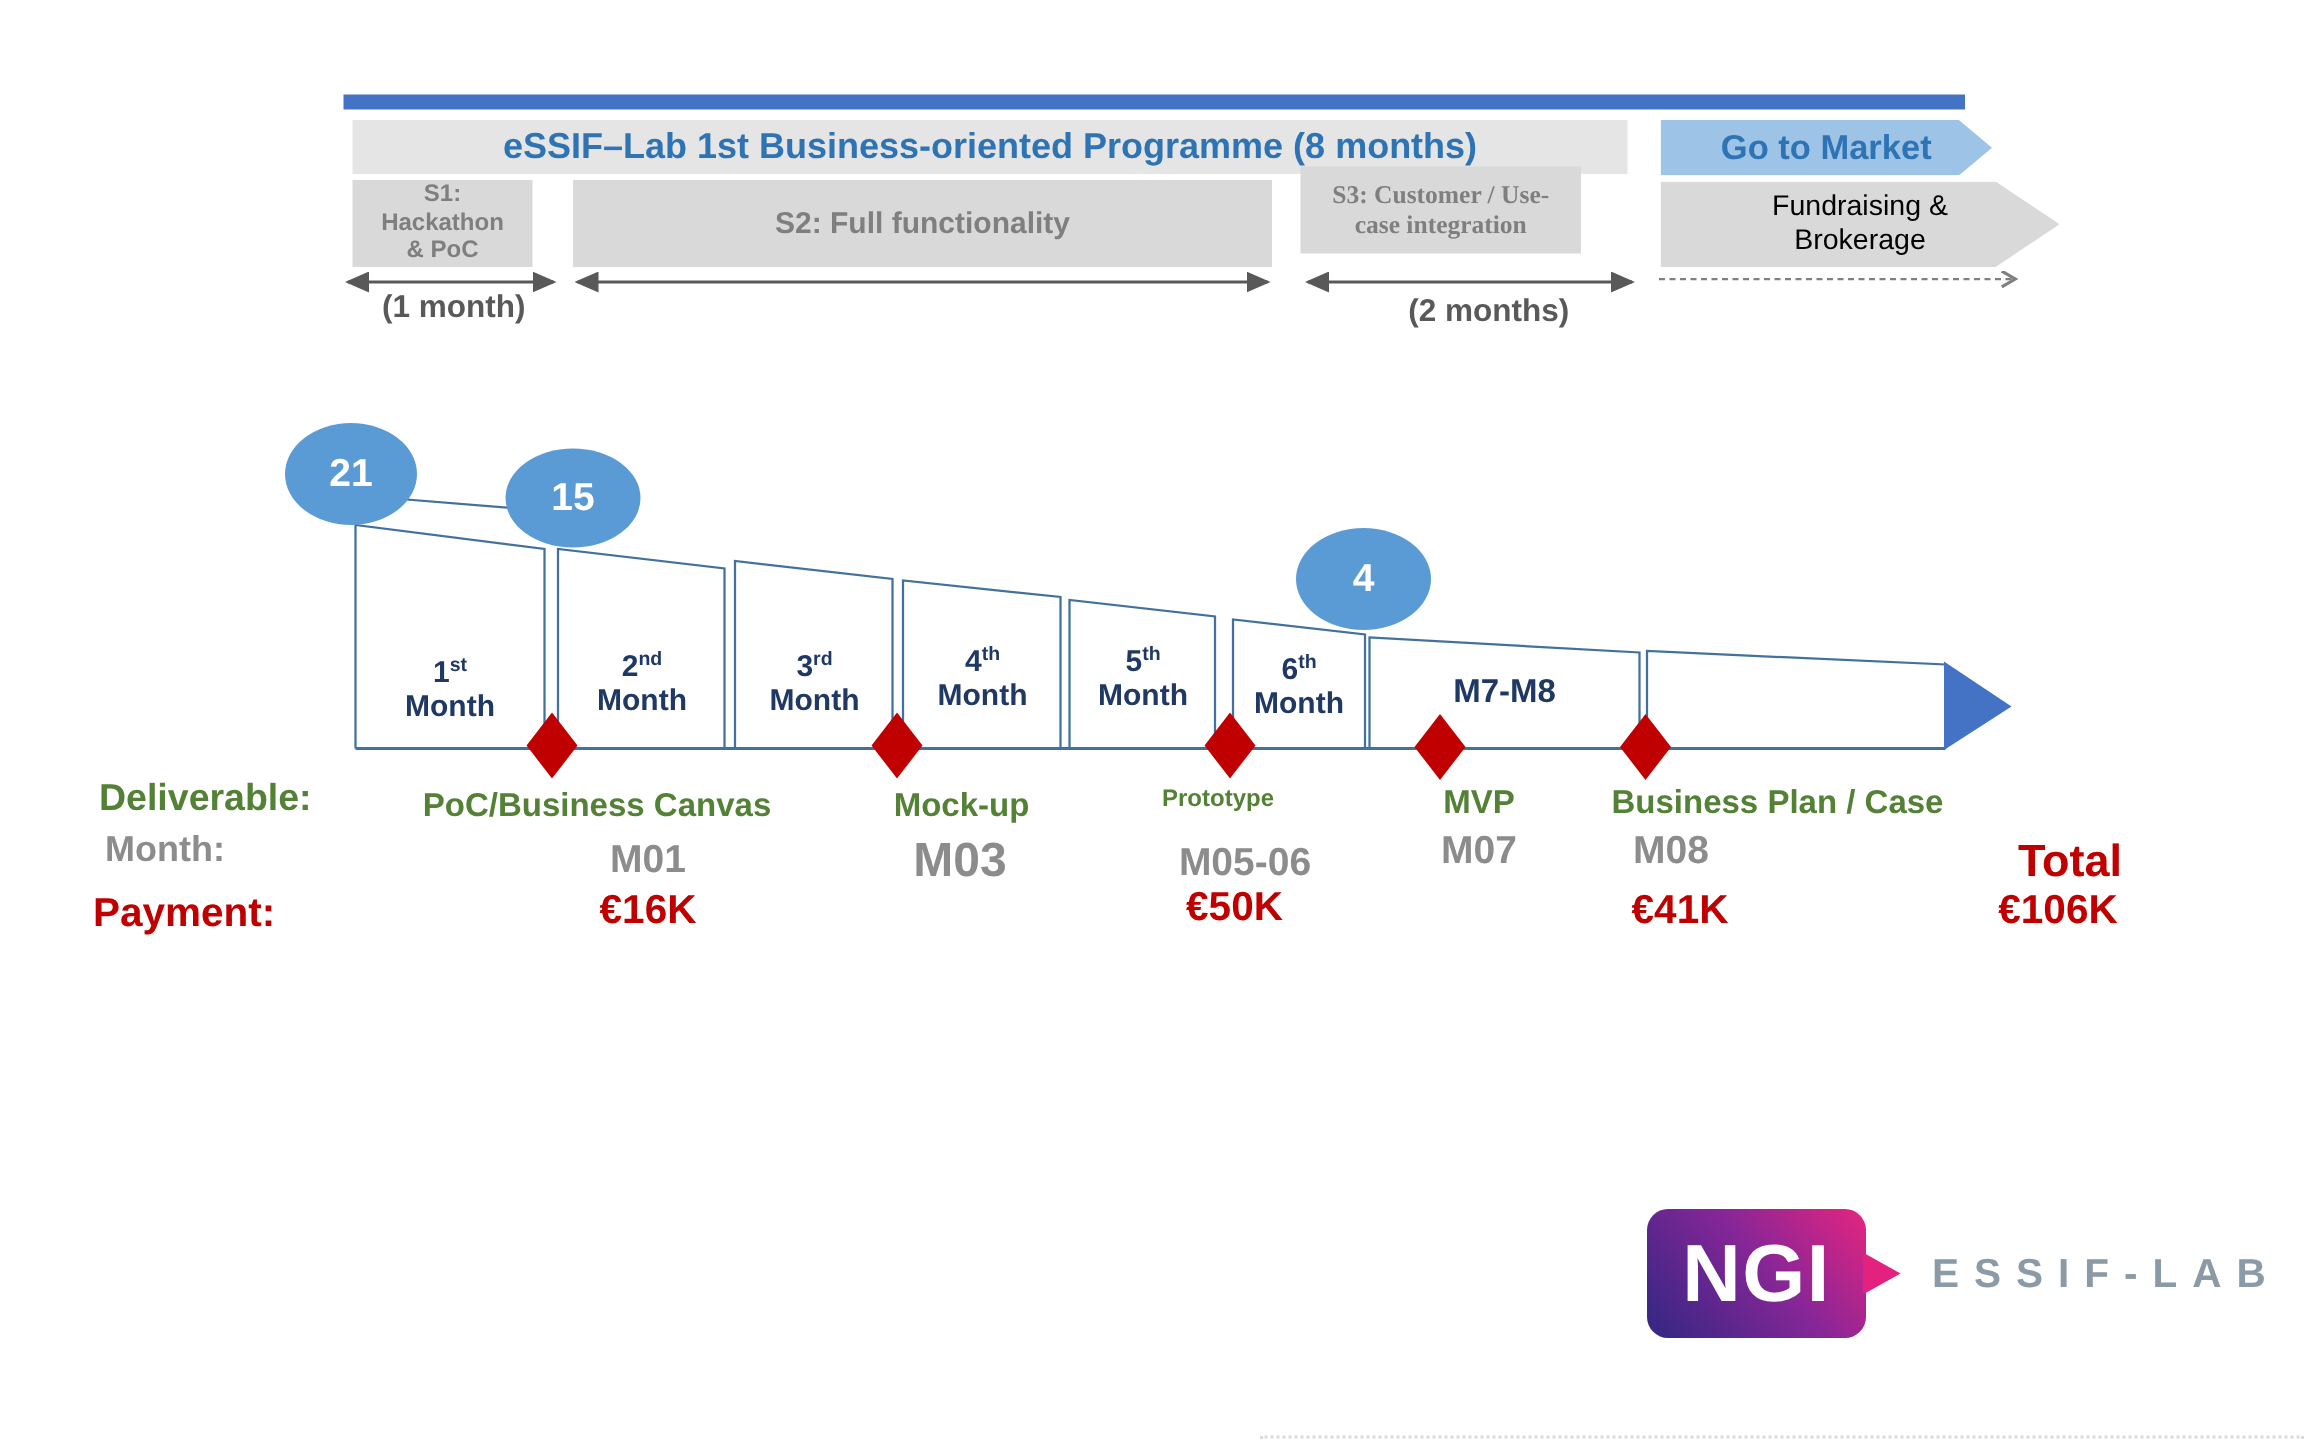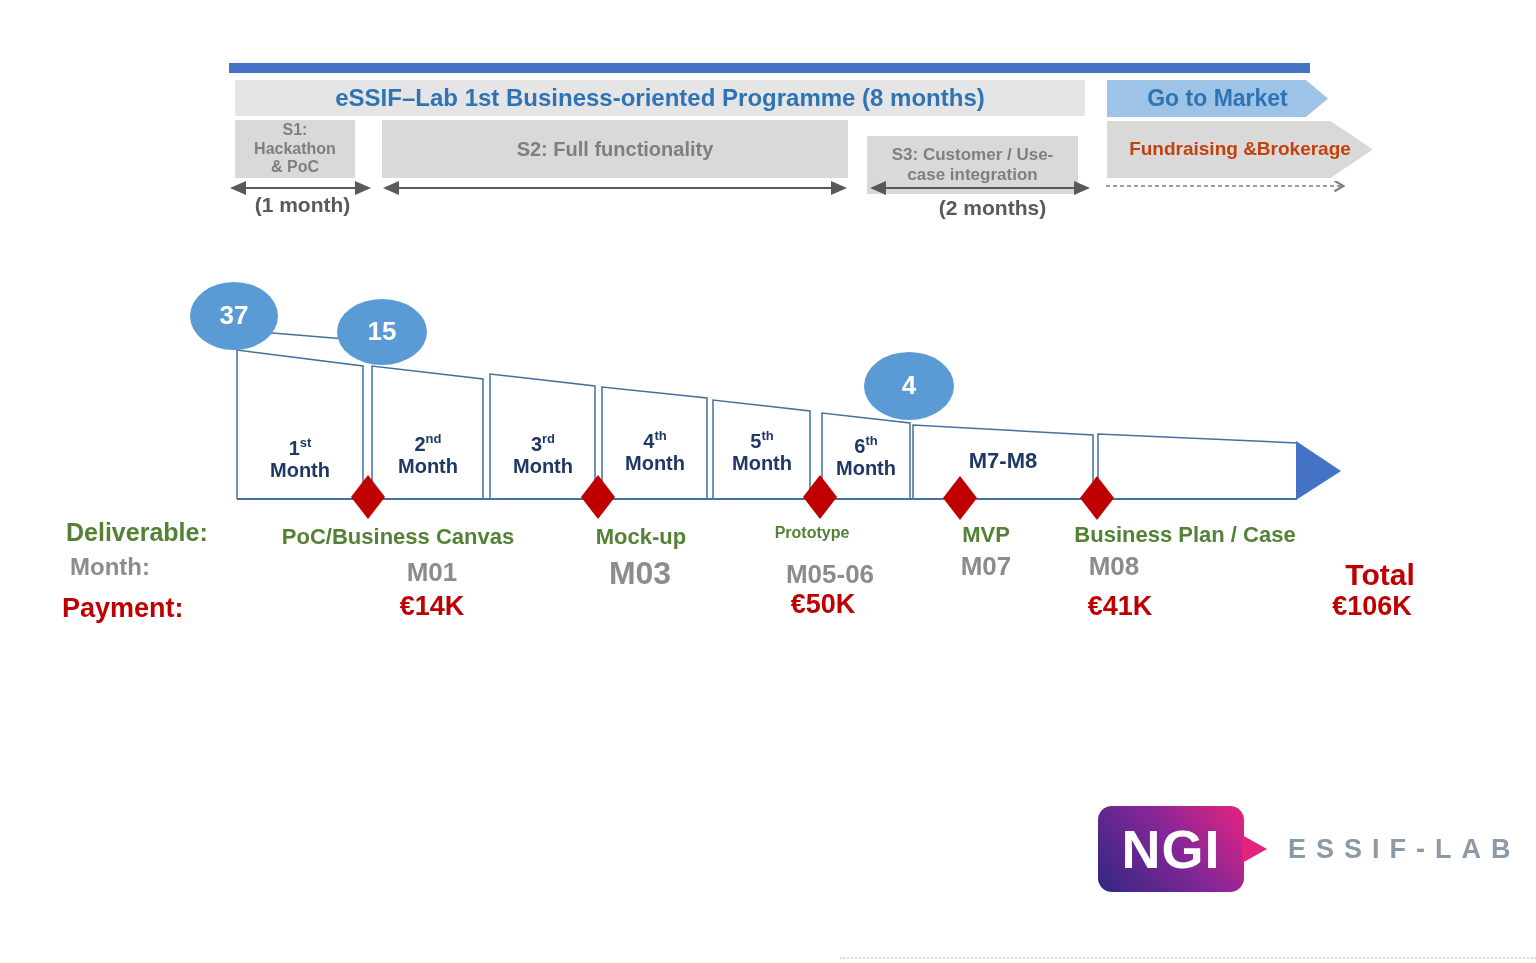--- a/index.html
+++ b/index.html
@@ -11,22 +11,22 @@
   .ctr{text-align:center;}
   
   .topbar{background:#4472C4;}
   .banner{background:#e5e5e5;color:#2E74B5;font-weight:bold;font-size:24px;
           display:flex;align-items:center;justify-content:center;}
   .gtm{background:#9DC3E6;color:#2E74B5;font-weight:bold;font-size:23px;
        display:flex;align-items:center;justify-content:center;
        clip-path:polygon(0 0,90% 0,100% 50%,90% 100%,0 100%);}
   .graybox{background:#D9D9D9;color:#7F7F7F;font-weight:bold;
            display:flex;flex-direction:column;align-items:center;justify-content:center;line-height:1.15;}
-  .grayarrow{background:#D9D9D9;color:#c2410c;font-weight:bold;font-size:19px;
-           display:flex;align-items:center;justify-content:center;line-height:1.2;
+  .grayarrow{background:#D9D9D9;color:#000000;font-weight:normal;font-size:19px;
+           display:flex;flex-direction:column;align-items:center;justify-content:center;line-height:1.2;
            clip-path:polygon(0 0,84% 0,100% 50%,84% 100%,0 100%);}
   .duration{color:#595959;font-weight:bold;font-size:21px;}
   
   .monthlbl{color:#1F3864;font-weight:bold;font-size:20px;line-height:22px;}
   .monthlbl sup{font-size:13px;}
   .circlenum{color:#ffffff;font-weight:bold;font-size:26px;}
   
   .green{color:#538135;font-weight:bold;}
   .gray{color:#8C8C8C;font-weight:bold;}
   .red{color:#C00000;font-weight:bold;}
@@ -57,21 +57,21 @@
   <div class="abs graybox" style="left:235px;top:120px;width:120px;height:58px;font-size:16px;">
     <span>S1:</span>
     <span>Hackathon</span>
     <span>&amp; PoC</span>
   </div>
 
   <div class="abs graybox" style="left:382px;top:120px;width:466px;height:58px;font-size:20px;">
     <span>S2: Full functionality</span>
   </div>
 
-  <div class="abs graybox" style="left:867px;top:136px;width:211px;height:58px;font-size:17px;">
+  <div class="abs graybox" style="left:867px;top:111px;width:187px;height:58px;font-size:17px;font-family:Liberation Serif, serif;">
     <span>S3: Customer / Use-</span>
     <span>case integration</span>
   </div>
 
   <div class="abs grayarrow" style="left:1107px;top:121px;width:266px;height:57px;">
     <span>Fundraising &amp;</span>
     <span>Brokerage</span>
   </div>
 
   <div class="abs duration ctr" style="left:230px;top:193px;width:145px;">(1 month)</div>
@@ -114,21 +114,21 @@
     <ellipse cx="382" cy="332" rx="45" ry="33" fill="#5B9BD5"></ellipse>
     <ellipse cx="909" cy="386" rx="45" ry="34" fill="#5B9BD5"></ellipse>
 
     <polygon points="368,475 385,497 368,519 351,497" fill="#C00000"></polygon>
     <polygon points="598,475 615,497 598,519 581,497" fill="#C00000"></polygon>
     <polygon points="820,475 837,497 820,519 803,497" fill="#C00000"></polygon>
     <polygon points="960,476 977,498 960,520 943,498" fill="#C00000"></polygon>
     <polygon points="1097,476 1114,498 1097,520 1080,498" fill="#C00000"></polygon>
   </svg>
 
-  <div class="abs circlenum ctr" style="left:194px;top:300px;width:80px;">37</div>
+  <div class="abs circlenum ctr" style="left:194px;top:300px;width:80px;">21</div>
   <div class="abs circlenum ctr" style="left:342px;top:316px;width:80px;">15</div>
   <div class="abs circlenum ctr" style="left:869px;top:370px;width:80px;">4</div>
 
   <div class="abs monthlbl ctr" style="left:240px;top:432px;width:120px;">
     <span>1</span><sup>st</sup><br>
     <span>Month</span>
   </div>
   <div class="abs monthlbl ctr" style="left:368px;top:428px;width:120px;">
     <span>2</span><sup>nd</sup><br>
     <span>Month</span>
@@ -162,21 +162,21 @@
 
   <div class="abs gray" style="left:70px;top:553px;font-size:24px;">Month:</div>
   <div class="abs gray ctr" style="left:372px;top:557px;width:120px;font-size:26px;">M01</div>
   <div class="abs gray ctr" style="left:580px;top:555px;width:120px;font-size:32px;">M03</div>
   <div class="abs gray ctr" style="left:750px;top:559px;width:160px;font-size:26px;">M05-06</div>
   <div class="abs gray ctr" style="left:926px;top:551px;width:120px;font-size:26px;">M07</div>
   <div class="abs gray ctr" style="left:1054px;top:551px;width:120px;font-size:26px;">M08</div>
   <div class="abs red ctr" style="left:1310px;top:558px;width:140px;font-size:30px;">Total</div>
 
   <div class="abs red" style="left:62px;top:593px;font-size:27px;">Payment:</div>
-  <div class="abs red ctr" style="left:372px;top:591px;width:120px;font-size:27px;">€14K</div>
+  <div class="abs red ctr" style="left:372px;top:591px;width:120px;font-size:27px;">€16K</div>
   <div class="abs red ctr" style="left:743px;top:589px;width:160px;font-size:27px;">€50K</div>
   <div class="abs red ctr" style="left:1060px;top:591px;width:120px;font-size:27px;">€41K</div>
   <div class="abs red ctr" style="left:1302px;top:591px;width:140px;font-size:27px;">€106K</div>
 
   <div class="abs ngibox" style="left:1098px;top:806px;width:146px;height:86px;">
     <span class="ngitext">NGI</span>
   </div>
   <div class="abs ngitail" style="left:1242px;top:835px;"></div>
   <div class="abs essiflab" style="left:1288px;top:834px;">ESSIF-LAB</div>
 

